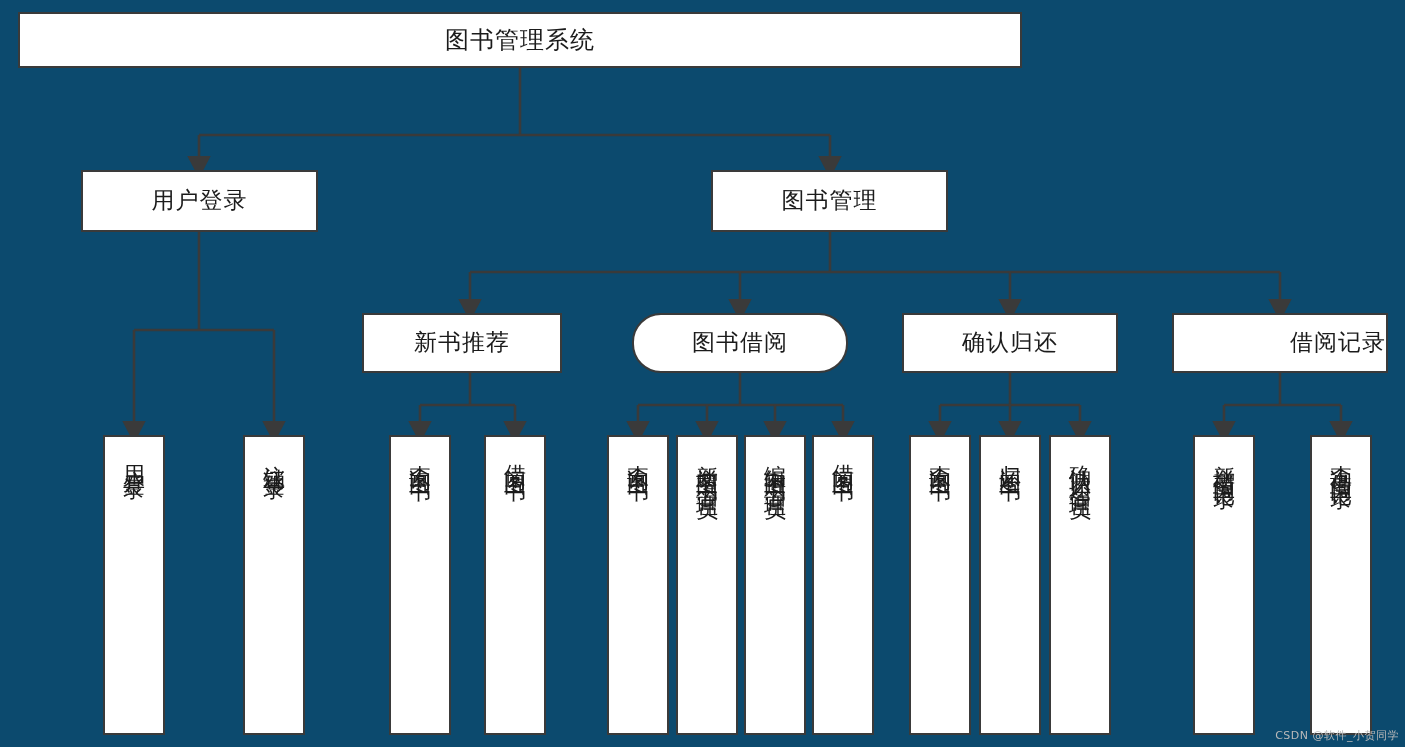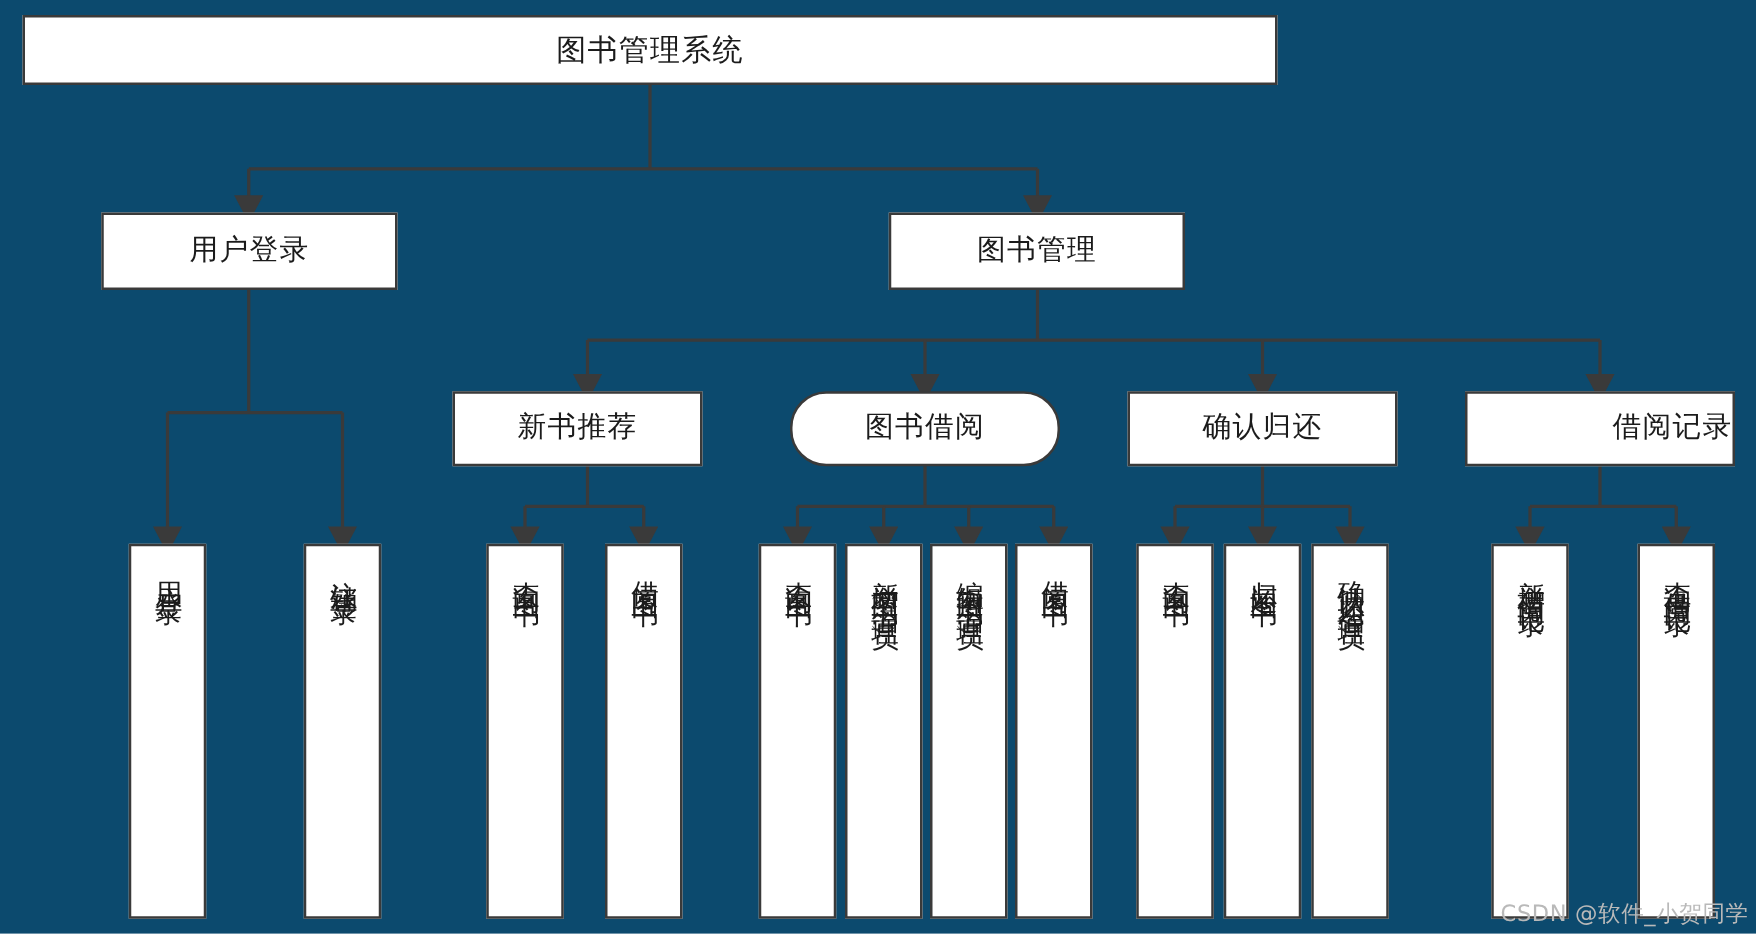--- a/index.html
+++ b/index.html
@@ -54,21 +54,21 @@
     text-orientation:upright;
     letter-spacing:5px;
     line-height:1;
     white-space:nowrap;
     display:block;
   }
   .watermark{
     position:absolute;
     right:6px;
     bottom:4px;
-    font-size:18px;
+    font-size:11px;
     color:#b9b9b9;
     letter-spacing:0.5px;
     white-space:nowrap;
     z-index:3;
     user-select:none;
   }
 </style>
 </head>
 <body>
 

